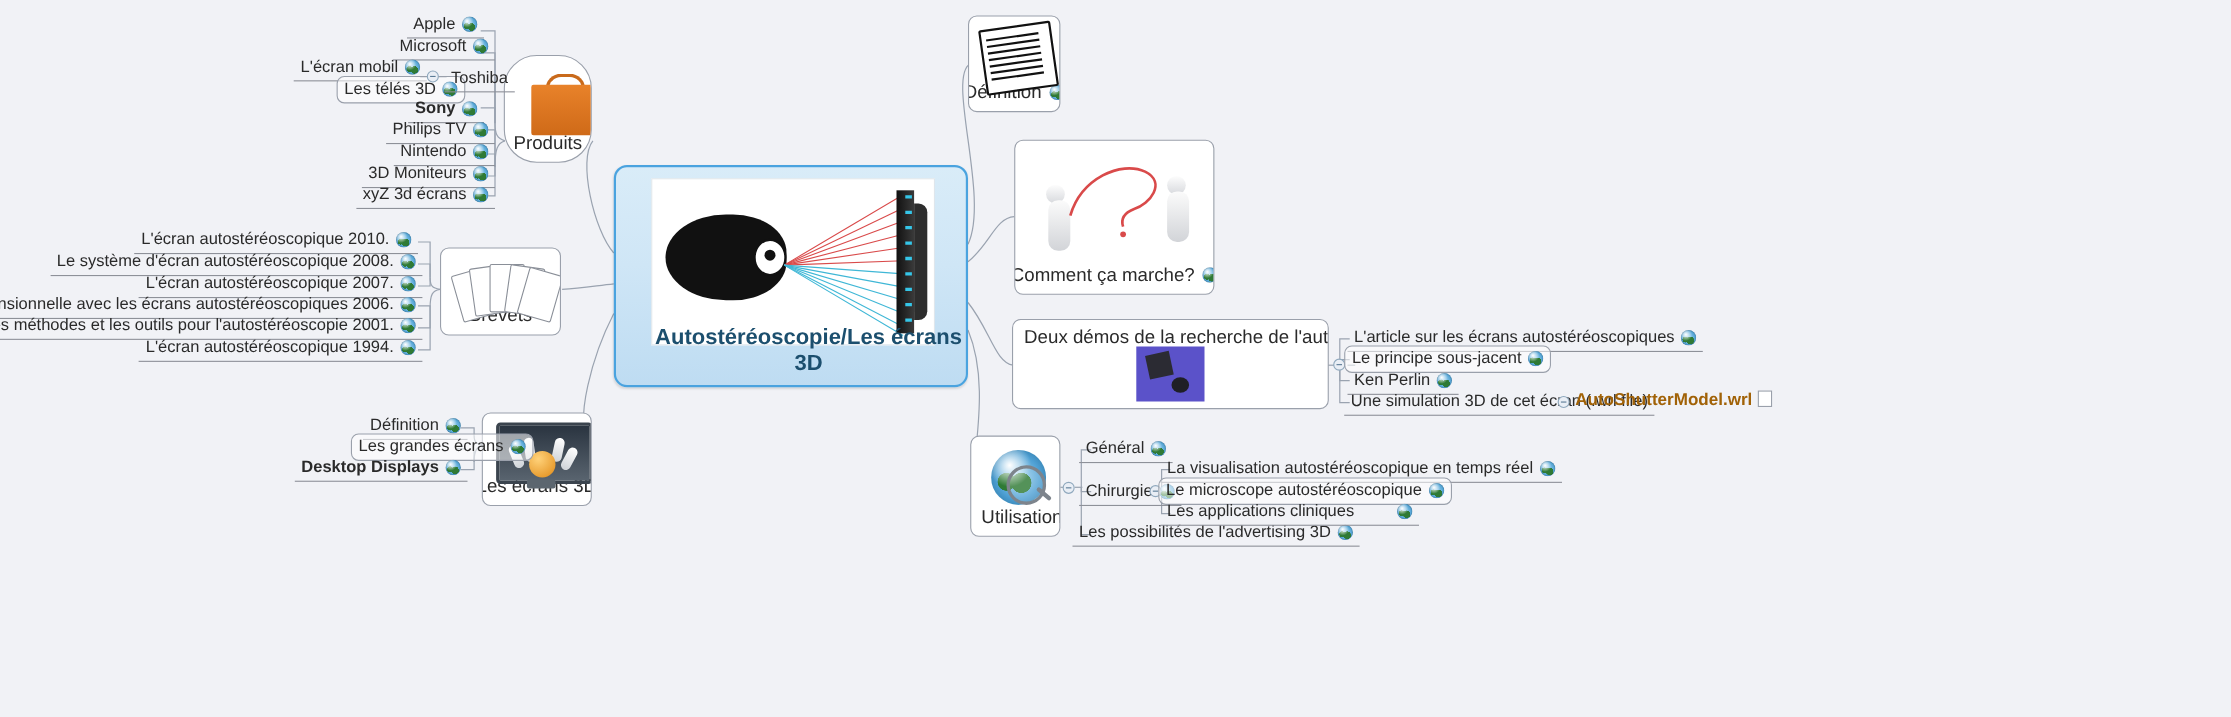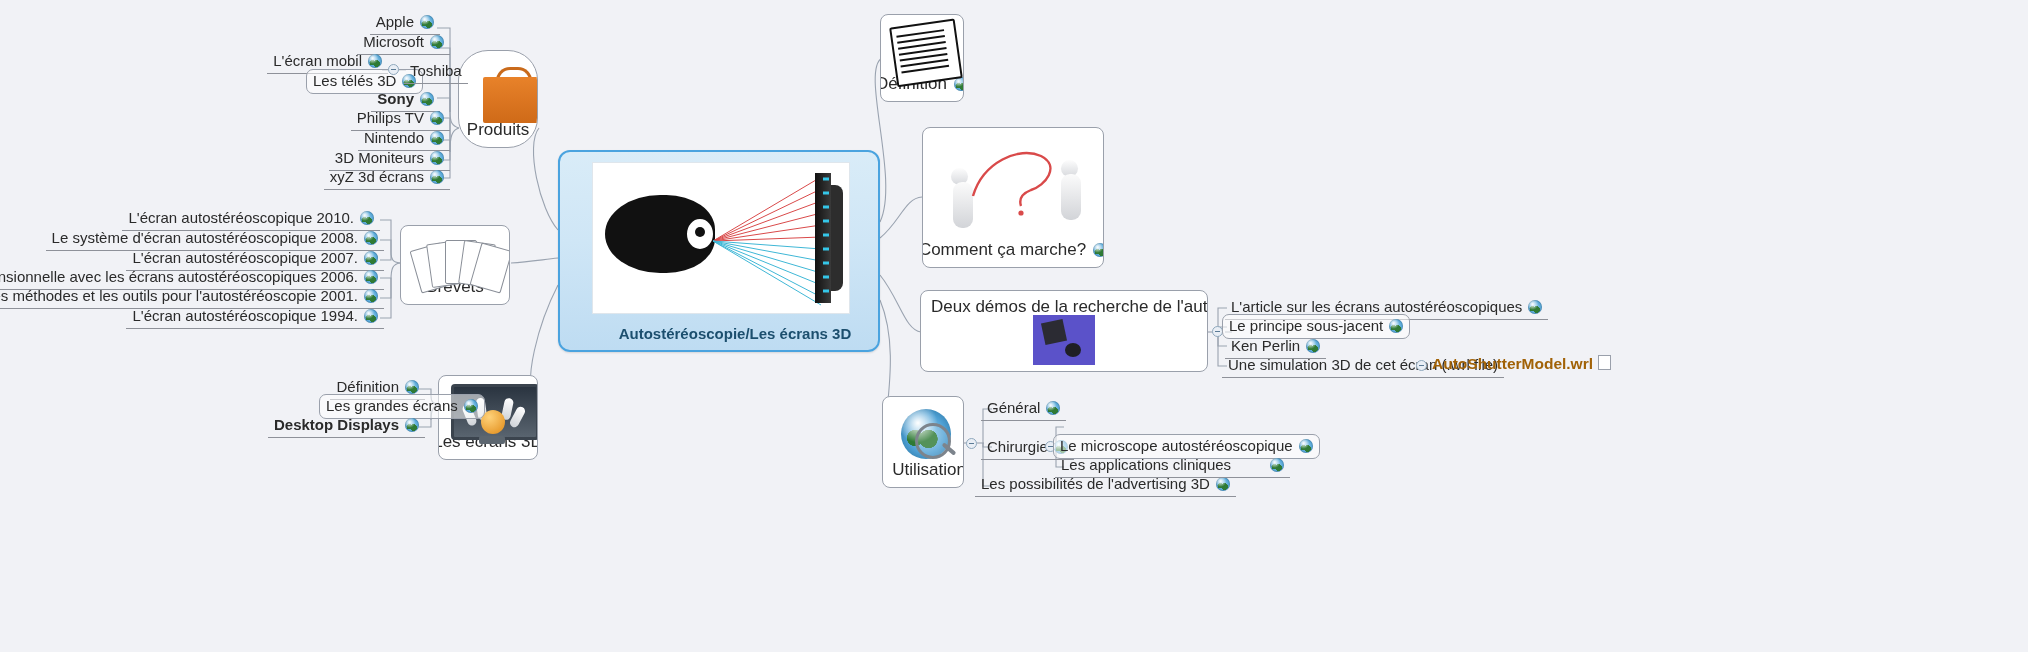--- a/index.html
+++ b/index.html
@@ -64,21 +64,21 @@
     background:linear-gradient(180deg,#d9ecf8 0%, #cfe6f6 45%, #bedcf2 100%);
     box-sizing:border-box;
     box-shadow:0 1px 2px rgba(0,0,0,.12);
   }
   #central .pic{
     position:absolute;left:32px;top:10px;width:258px;height:152px;
     background:#ffffff;border:1px solid #dfe6ec;box-sizing:border-box;overflow:hidden;
   }
   #central .title{
     position:absolute;left:0;right:0;bottom:8px;text-align:center;
-    font-size:15px;font-weight:bold;color:#1c4f6e;padding-left:32px;
+    font-size:20px;font-weight:bold;color:#1c4f6e;padding-left:32px;
   }
 
   
   .imgbox{
     position:absolute;
     border:1px solid #9aa0ab;border-radius:8px;background:#fff;
     box-sizing:border-box;
     display:flex;flex-direction:column;align-items:center;justify-content:flex-end;
     overflow:hidden;
   }
@@ -457,20 +457,24 @@
   <div class="node ul right" style="left:981px;top:436px;">
     <span class="lbl">Chirurgie</span>
     <span class="globe"></span>
   </div>
   <div class="dot" style="left:1045px;top:441px;"></div>
   <div class="node ul right" style="left:975px;top:473px;">
     <span class="lbl">Les possibilités de l'advertising 3D</span>
     <span class="globe"></span>
   </div>
 
+  <div class="node ul right" style="left:1055px;top:415px;">
+    <span class="lbl">La visualisation autostéréoscopique en temps réel</span>
+    <span class="globe"></span>
+  </div>
   <div class="node ul boxed right" style="left:1053px;top:434px;">
     <span class="lbl">Le microscope autostéréoscopique</span>
     <span class="globe"></span>
   </div>
   <div class="node ul right" style="left:1055px;top:454px;gap:39px;">
     <span class="lbl">Les applications cliniques</span>
     <span class="globe"></span>
   </div>
 
 </div>

